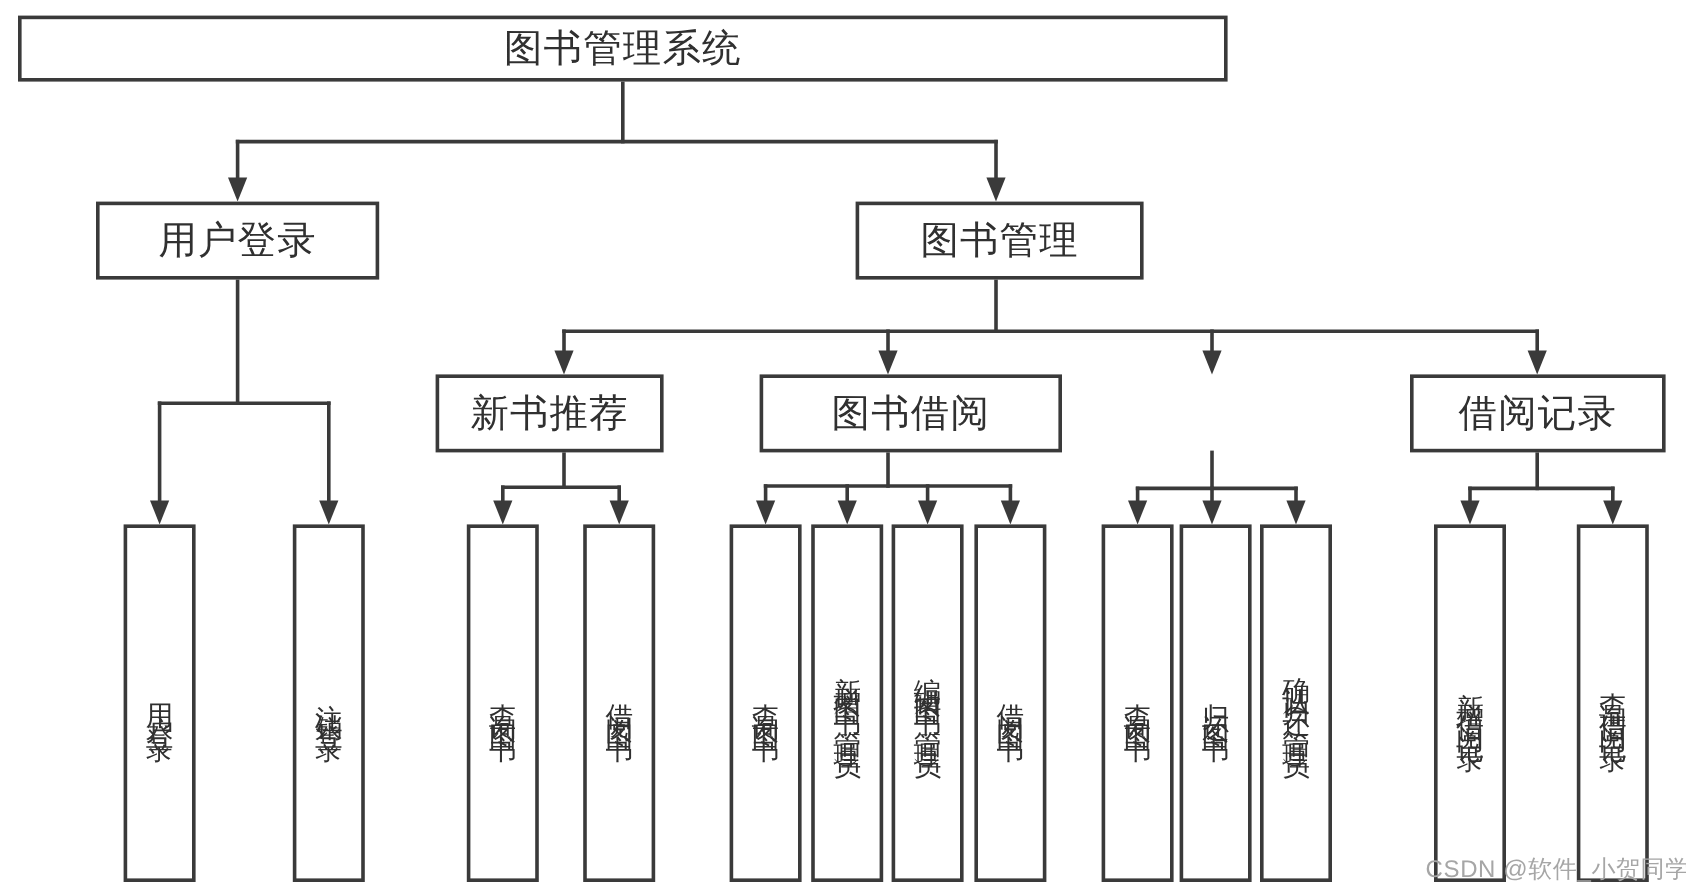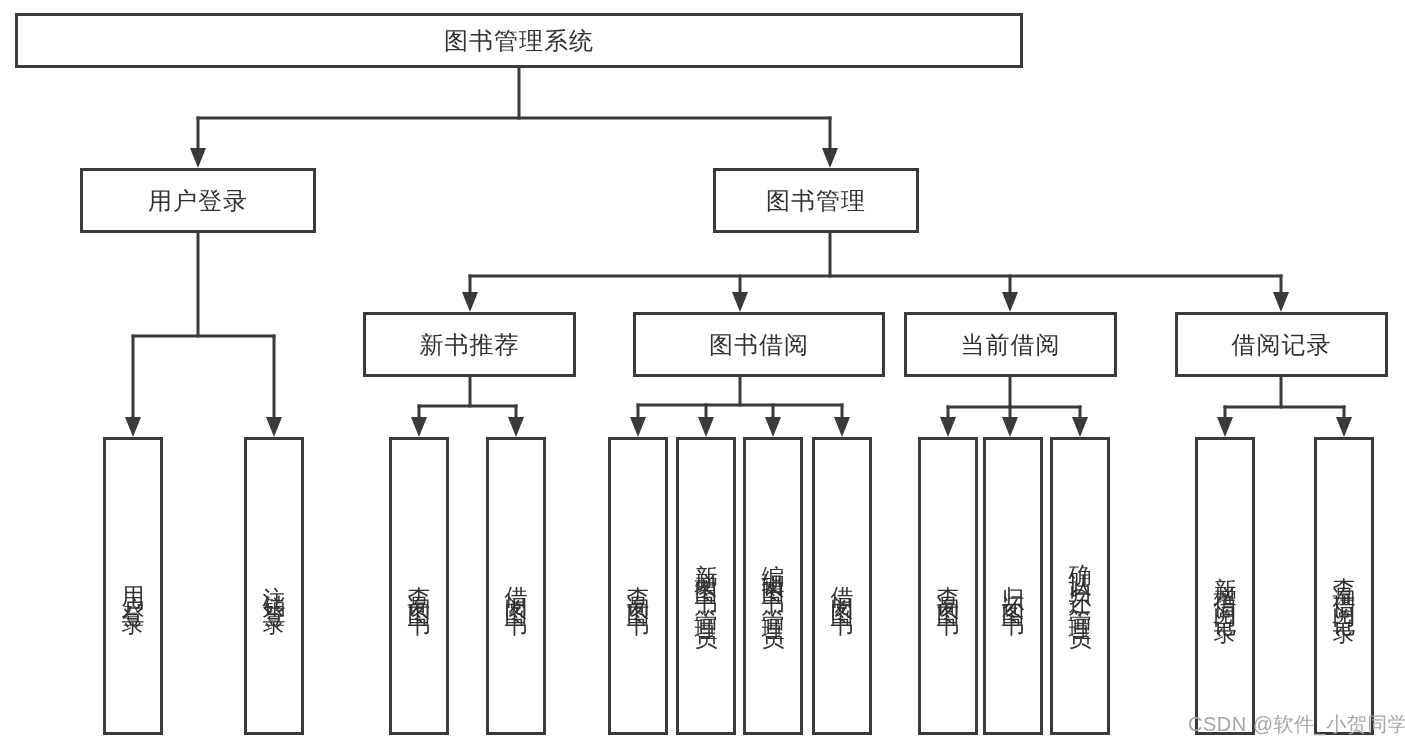--- a/index.html
+++ b/index.html
@@ -16,21 +16,21 @@
     color:var(--text);
   }
   #stage{position:absolute;inset:0;}
   svg.wires{position:absolute;left:0;top:0;z-index:1;}
   svg.wires line{stroke:var(--line);stroke-width:3;stroke-linecap:square;}
   svg.wires polygon{fill:var(--line);}
   .box{
     position:absolute;z-index:2;box-sizing:border-box;
     border:3px solid var(--line);background:#fff;
     display:flex;align-items:center;justify-content:center;
-    font-size:24px;letter-spacing:1px;color:var(--text);
+    font-size:32px;letter-spacing:1px;color:var(--text);
     white-space:nowrap;
   }
   .vbox{
     position:absolute;z-index:2;box-sizing:border-box;
     border:3px solid var(--line);background:#fff;
     width:60px;top:437px;height:298px;
     display:flex;align-items:center;justify-content:center;
   }
   .vbox .vtext{
     writing-mode:vertical-rl;text-orientation:mixed;
@@ -120,25 +120,24 @@
       <line x1="1225" y1="407" x2="1225" y2="419"></line>
       <polygon points="1217,417 1233,417 1225,437"></polygon>
       <line x1="1344" y1="407" x2="1344" y2="419"></line>
       <polygon points="1336,417 1352,417 1344,437"></polygon>
     </g>
   </svg>
 
   <div class="box" style="left:15px;top:13px;width:1008px;height:55px;">图书管理系统</div>
 
   <div class="box" style="left:80px;top:168px;width:236px;height:65px;">用户登录</div>
-  <div class="box" style="left:713px;top:168px;width:206px;height:65px;">图书管理</div>
+  <div class="box" style="left:713px;top:168px;width:240px;height:65px;">图书管理</div>
 
-  <div class="box" style="left:363px;top:312px;width:213px;height:65px;">新书推荐</div>
+  <div class="box" style="left:363px;top:312px;width:190px;height:65px;">新书推荐</div>
   <div class="box" style="left:633px;top:312px;width:252px;height:65px;">图书借阅</div>
-  <div class="box" style="left:904px;top:312px;width:213px;height:65px;">当前借阅</div>
   <div class="box" style="left:1175px;top:312px;width:213px;height:65px;">借阅记录</div>
 
   <div class="vbox" style="left:103px;">
     <span class="vtext">用户登录</span>
     </div>
   <div class="vbox" style="left:244px;">
     <span class="vtext">注销登录</span>
     </div>
 
   <div class="vbox" style="left:389px;">

